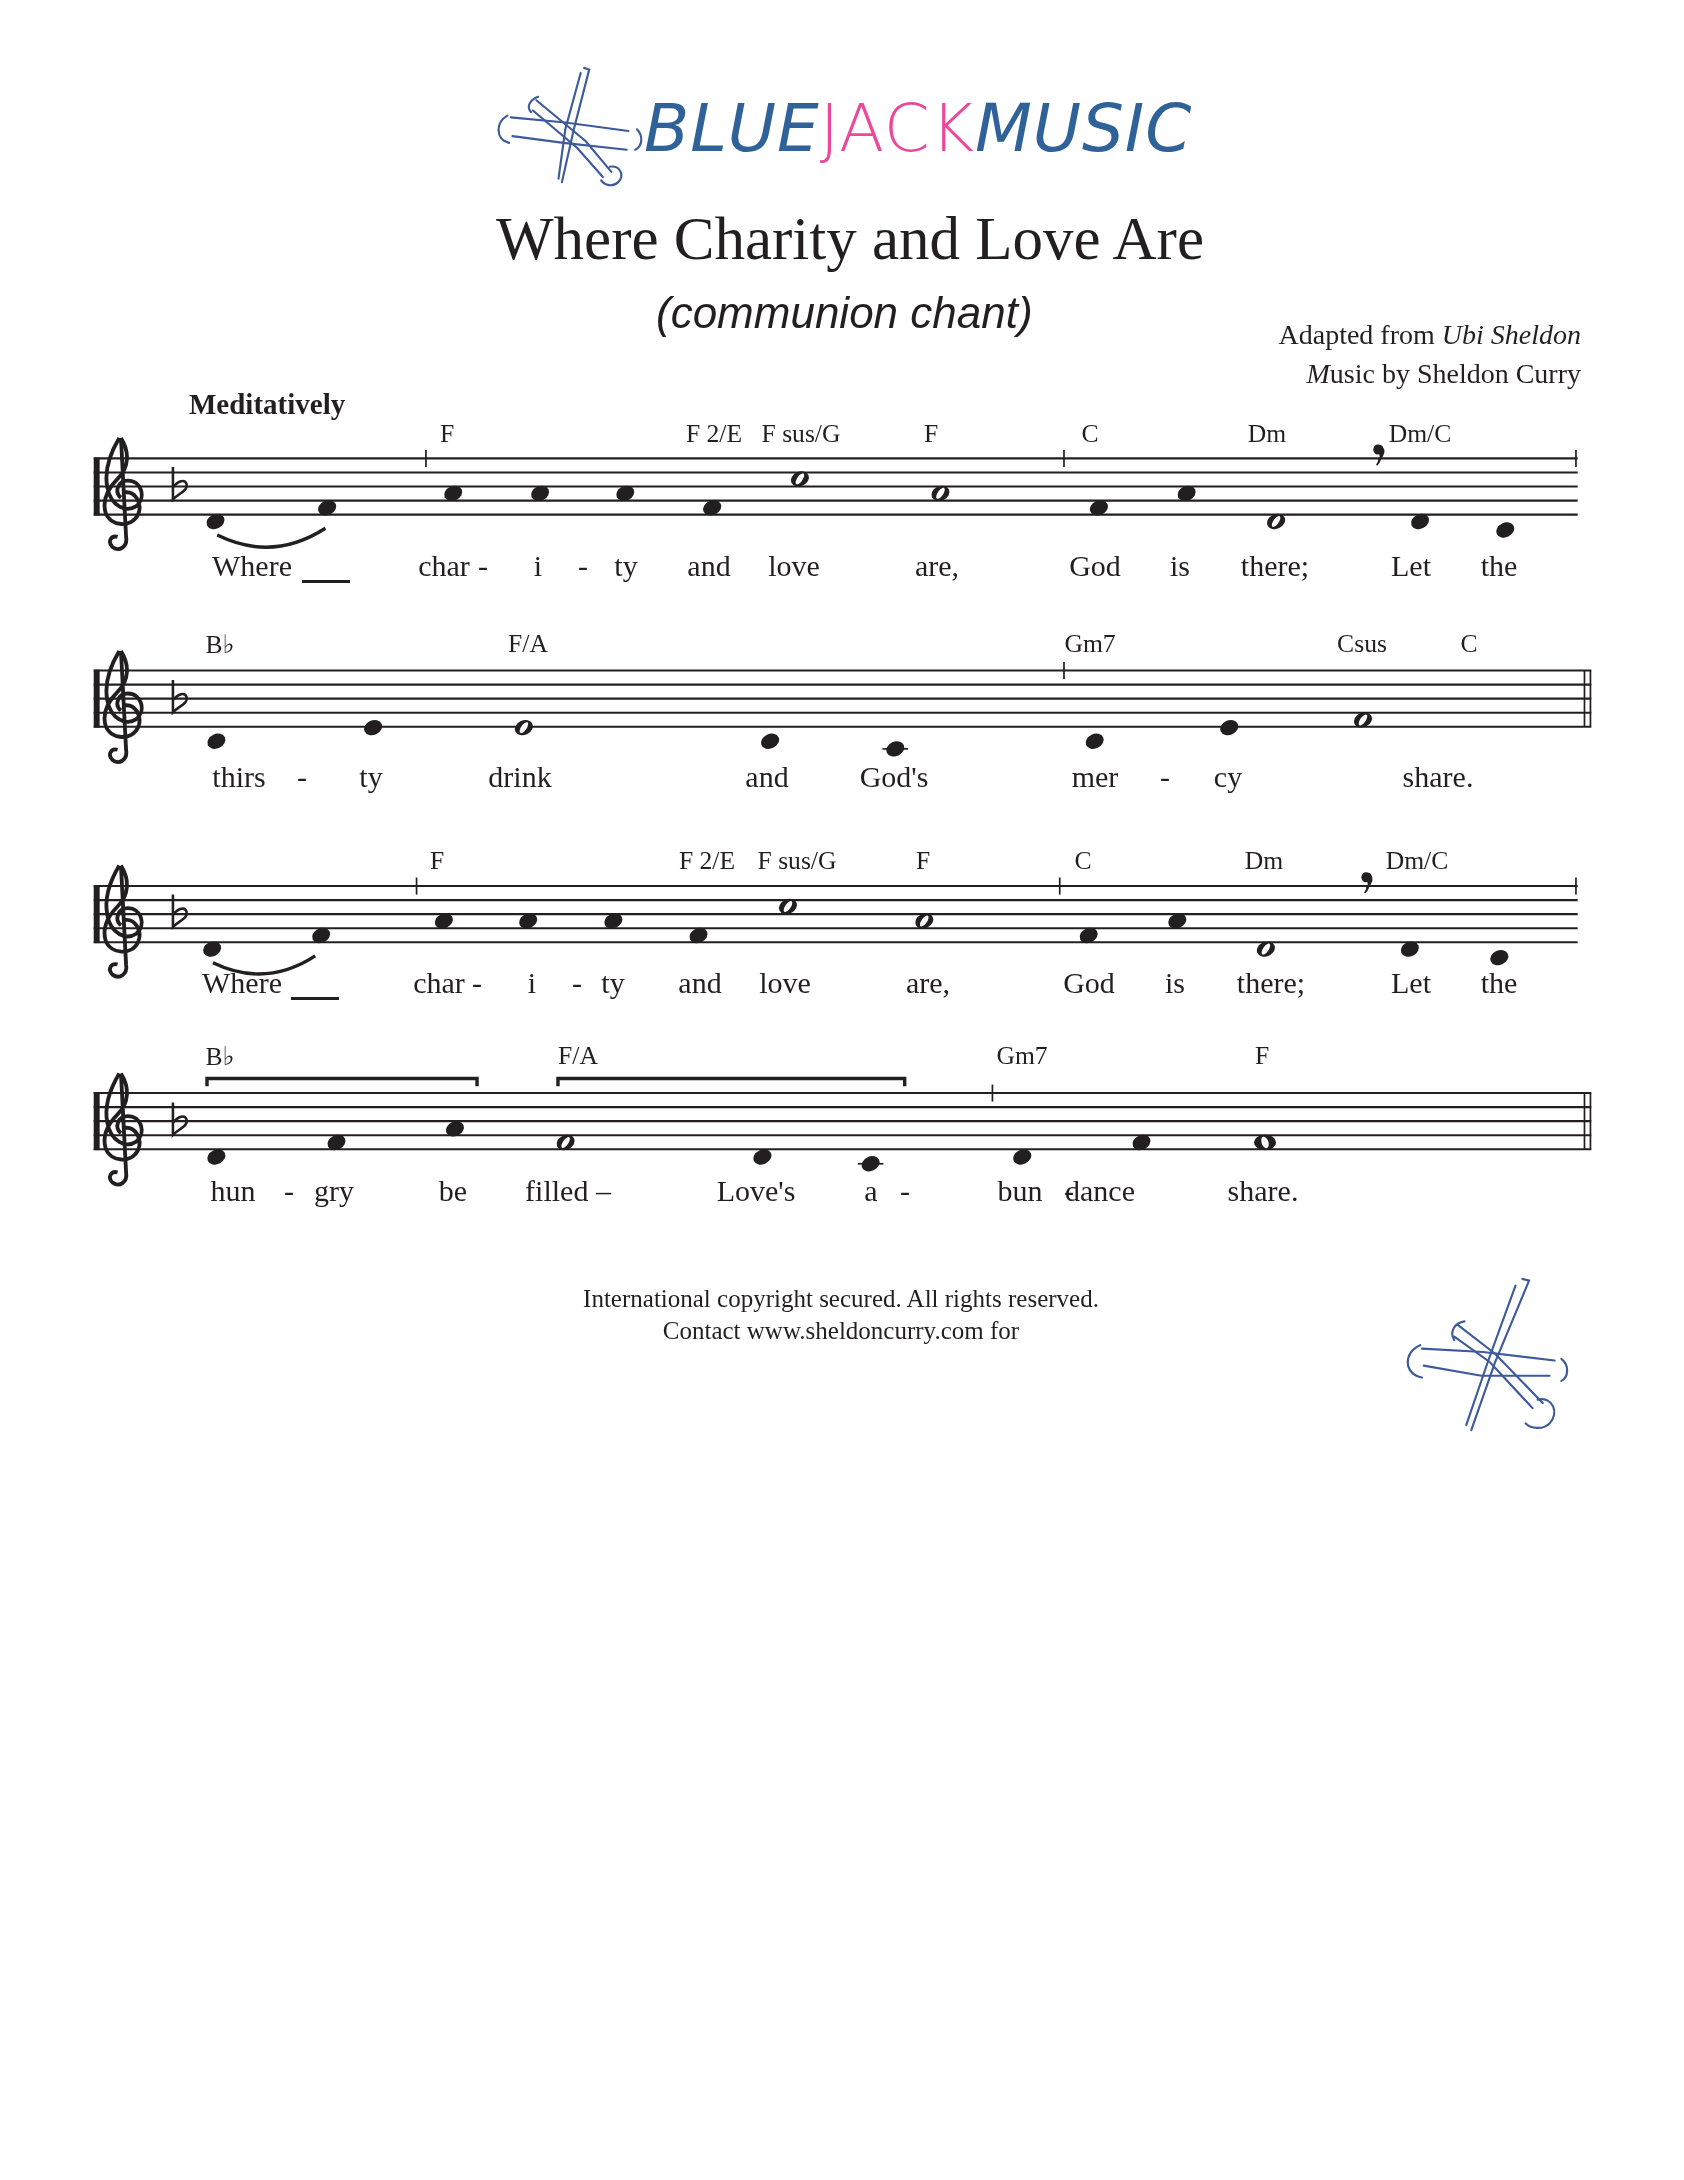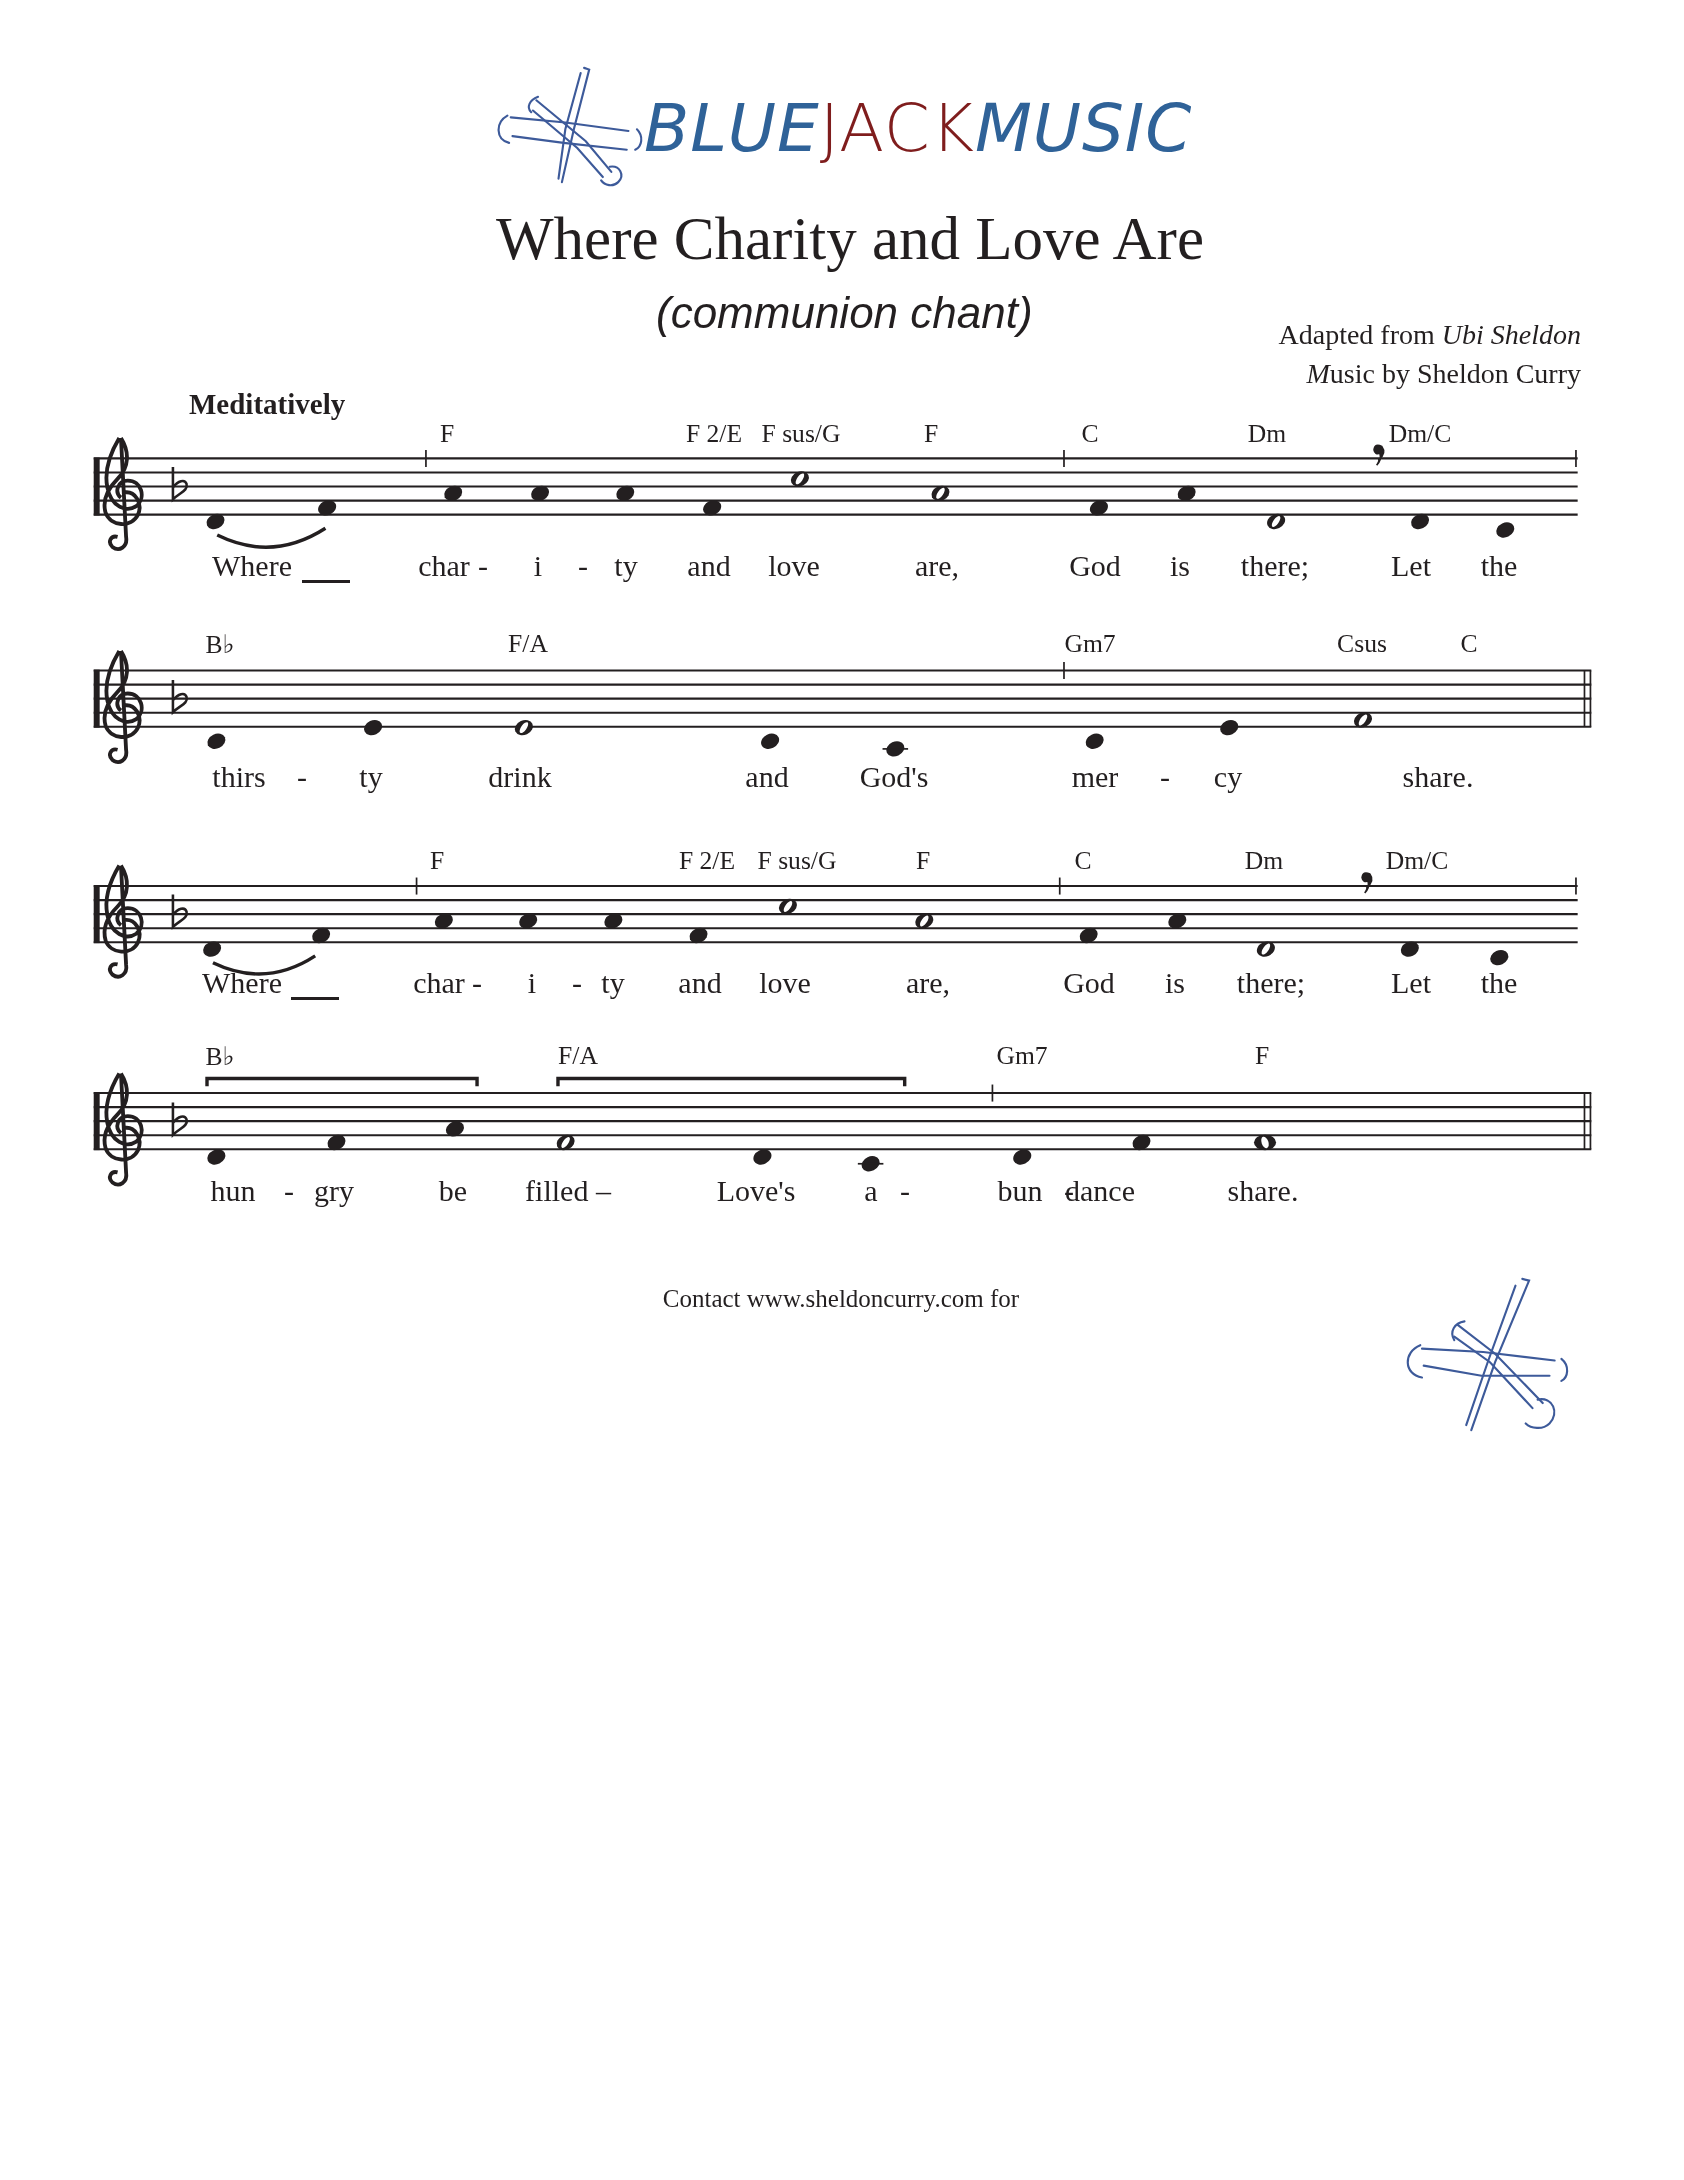--- a/index.html
+++ b/index.html
@@ -1,20 +1,20 @@
 <!DOCTYPE html>
 <html style="font-size:13.6px"><head>
 <meta charset="utf-8">
 <style>
   html, body { margin:0; padding:0; background:#ffffff; }
   body { width:1685px; height:2181px; position:relative; overflow:hidden; font-family:"Liberation Serif", serif; color:#231f20; }
   .abs { position:absolute; }
   .brand { font-family:"DejaVu Sans", sans-serif; font-weight:200; font-size:66px; letter-spacing:0.9px; white-space:nowrap; }
   .brand .blue { color:#2f6298;font-style:italic; }
-  .brand .dark { color:#7f1d1d; }
+  .brand .dark { color:#ec4899; }
   .title { font-family:"Liberation Serif", serif; font-size:61px; white-space:nowrap; }
   .subtitle { font-family:Liberation Sans, sans-serif; font-style:italic; font-size:44px; white-space:nowrap; }
   .credits { font-size:28px; text-align:right; line-height:39px; white-space:nowrap; }
   .tempo { font-weight:bold; font-size:29px; white-space:nowrap; }
   .chord { font-size:25.6px; white-space:nowrap; transform:translateX(-50%); }
   .lyric { font-size:30px; white-space:nowrap; transform:translateX(-50%); }
   .copyright { font-size:25px; text-align:center; line-height:31.5px; white-space:nowrap; }
   svg.music { position:absolute; left:0; top:0; }
 </style>
 </head>
@@ -269,20 +269,21 @@
   <div class="abs lyric" style="left:756px;top:1174px">Love's</div>
   <div class="abs lyric" style="left:871px;top:1174px">a</div>
   <div class="abs lyric" style="left:905px;top:1174px">-</div>
   <div class="abs lyric" style="left:1020px;top:1174px">bun</div>
   <div class="abs lyric" style="left:1069px;top:1174px">-</div>
   <div class="abs lyric" style="left:1100px;top:1174px">dance</div>
   <div class="abs lyric" style="left:1263px;top:1174px">share.</div>
 </div>
 
 <div class="abs copyright" style="left:547px;top:1283px;width:588px">
+  <div>International copyright secured. All rights reserved.</div>
   <div>Contact www.sheldoncurry.com for</div>
 </div>
 
 <svg class="abs" style="left:1388px;top:1267px" width="187" height="170" viewBox="0 0 220 200">
   <g fill="none" stroke="#3d5a9a" stroke-width="2.5" stroke-linecap="round">
     <path d="M158 14 L166 16 L126 112 L98 192"></path>
     <path d="M150 22 L118 110 L92 186"></path>
     <path d="M40 96 L112 100 L196 110"></path>
     <path d="M42 116 L110 128 L190 128"></path>
     <path d="M82 68 L126 102 L182 160"></path>

